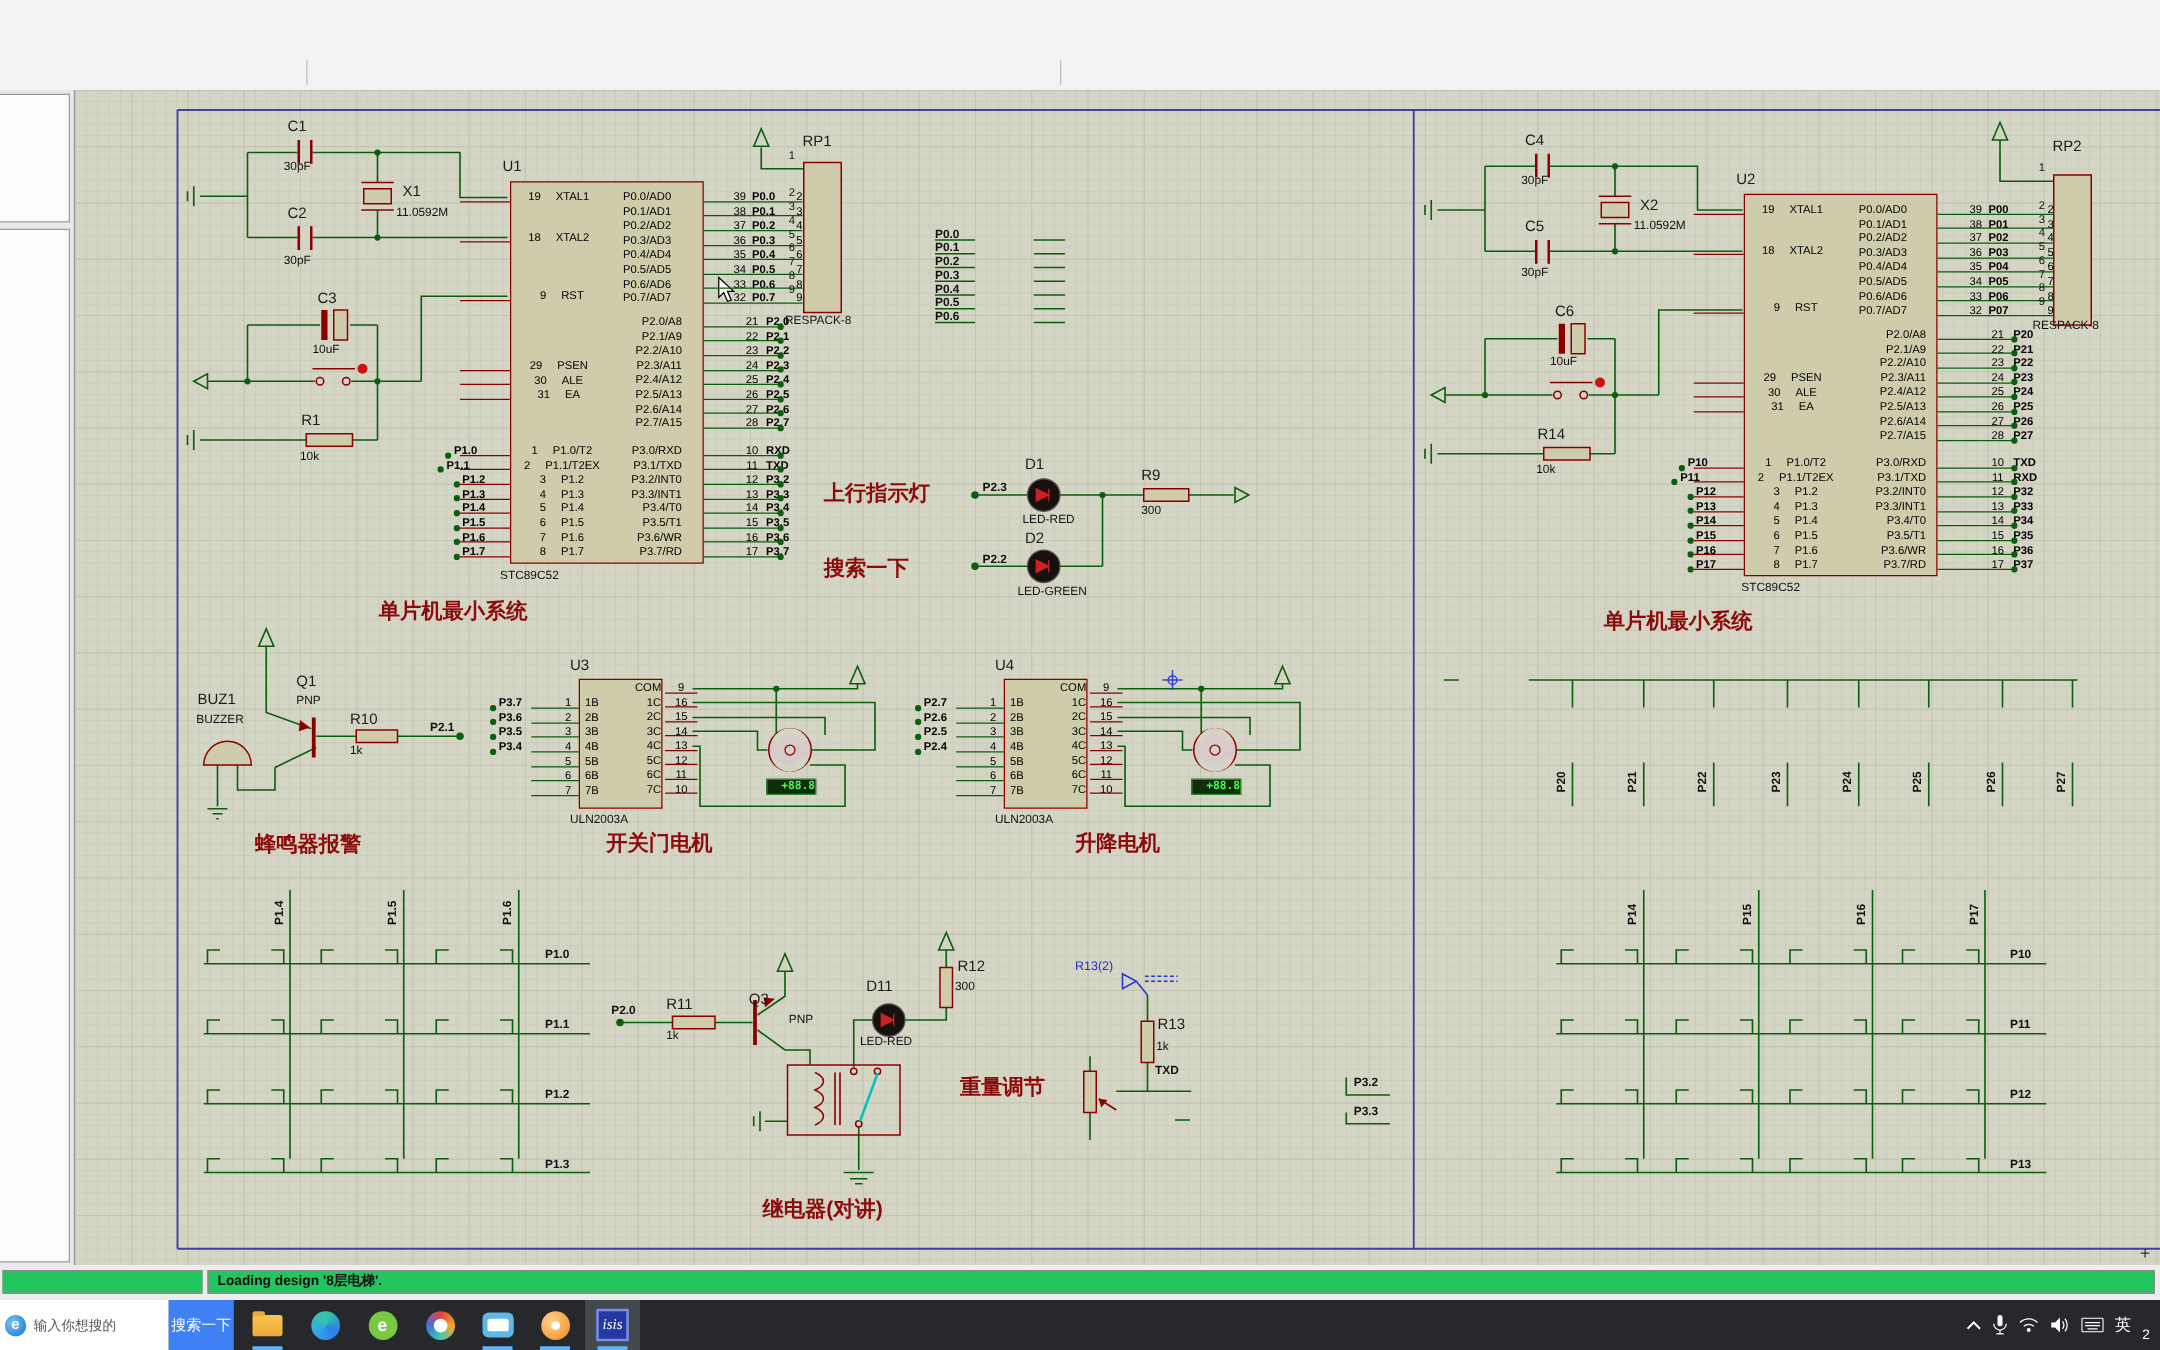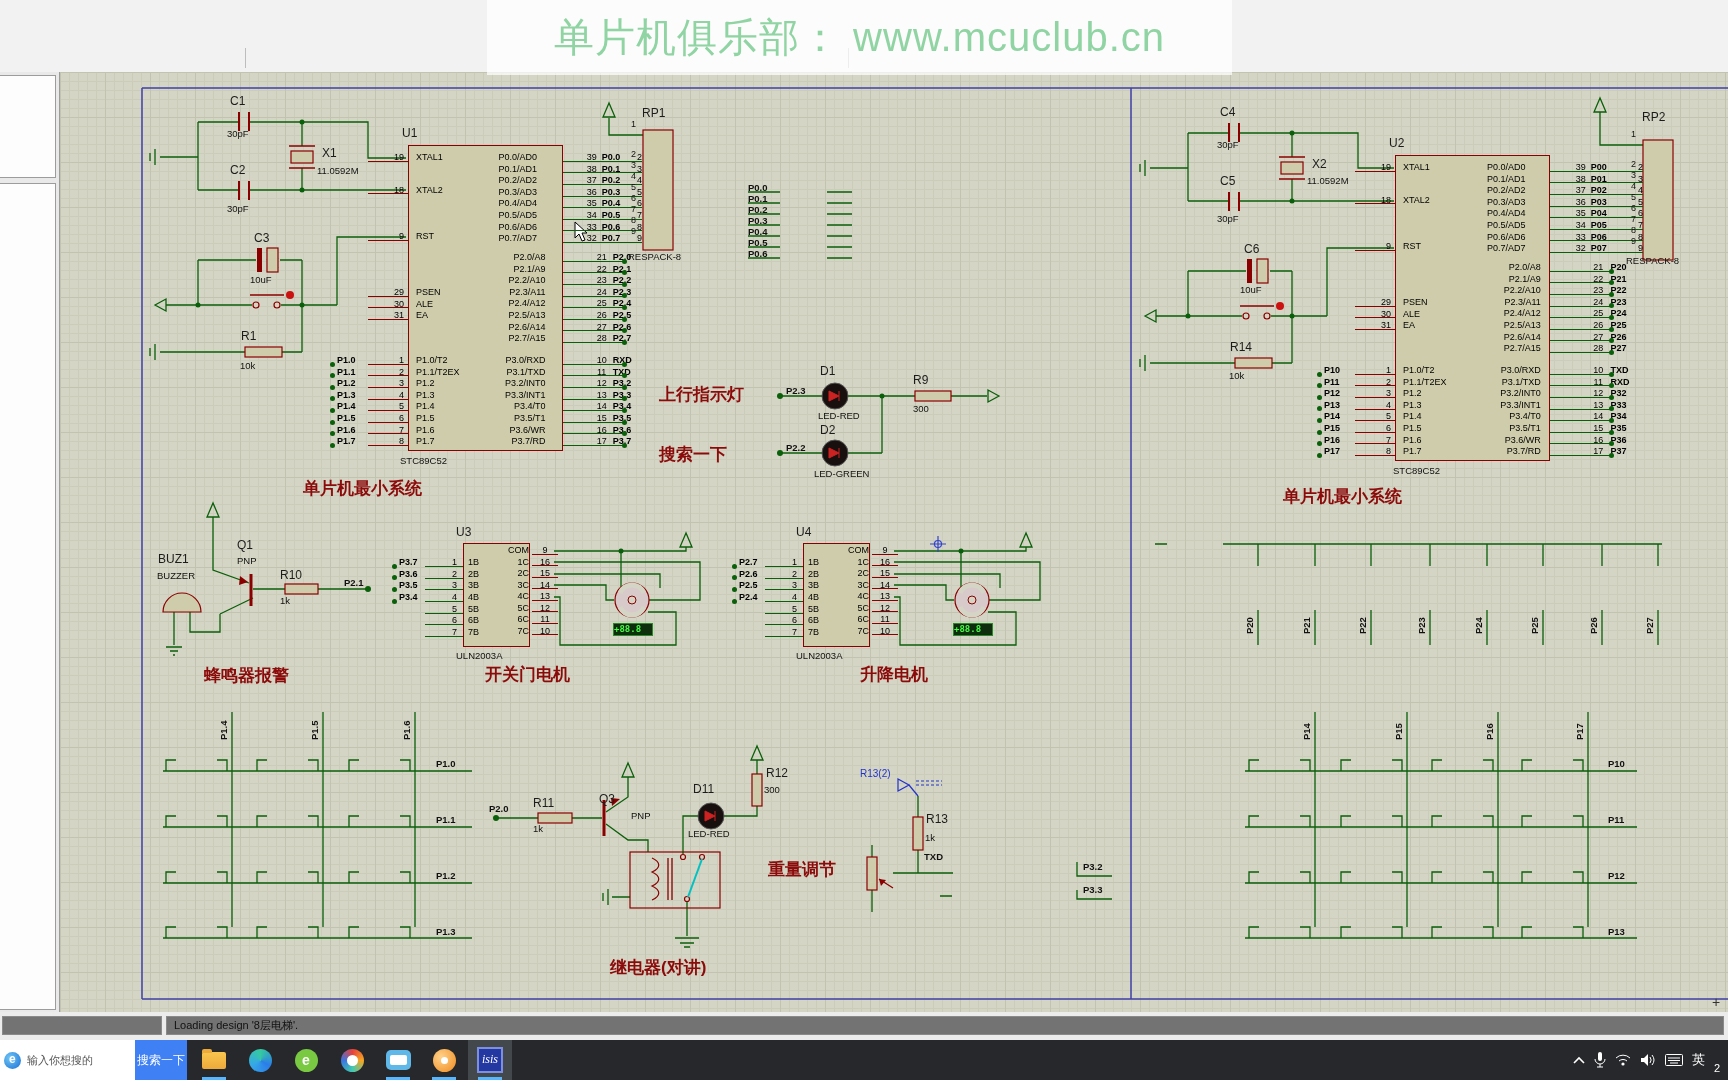--- a/index.html
+++ b/index.html
@@ -30,29 +30,29 @@
   .ann{position:absolute;white-space:nowrap;z-index:4;color:#1c1c1c;}
   .ref{font-size:12px;}
   .val{font-size:9.5px;font-weight:normal;color:#111;}
   .netl{font-size:9.5px;font-weight:bold;color:#111;}
   .pnum{font-size:9px;color:#111;}
   .cn{font-size:17px;font-weight:bold;color:#8b0a0a;}
   .blu{font-size:10px;color:#2233cc;}
   .plus{font-size:14px;color:#333;}
   .vlbl{font-size:9.5px;font-weight:bold;color:#111;height:12px;transform:rotate(-90deg);transform-origin:left bottom;}
   .seg{font-family:"DejaVu Sans Mono",monospace;font-size:9px;font-weight:bold;color:#44ff44;
-       background:#0e2e0e;border:1px solid #2a8a2a;text-align:left;height:11px;line-height:11px;}
+       background:#0e2e0e;border:1px solid #2a8a2a;text-align:right;height:11px;line-height:11px;}
   
   .mcu{position:absolute;z-index:3;font-size:9px;}
   .mcu-body{position:absolute;left:78px;top:0;width:155px;height:306px;background:#cfccab;border:1px solid #8a0000;box-sizing:border-box;}
   .grp{position:absolute;left:0;}
   .grp-xtal{top:7px}.grp-xtal .lrow+.lrow{margin-top:21px}
   .grp-rst{top:86px}.grp-ctrl{top:142px}.grp-p1{top:210px}
   .grp-p0{top:7px}.grp-p2{top:107px}.grp-p3{top:210px}
-  .lrow{position:relative;height:11.6px;line-height:11.6px;display:flex;width:170px;}
+  .lrow{position:relative;height:11.6px;line-height:11.6px;display:flex;width:170px;justify-content:center;}
   .lrow::before{content:"";position:absolute;left:38px;width:40px;top:8.8px;height:1px;background:#8a0000;}
   .lnet{position:relative;width:34px;font-weight:bold;padding-left:7px;box-sizing:border-box;}
   .lnet:not(:empty)::before{content:"";position:absolute;left:0;top:6.6px;width:5px;height:5px;border-radius:3px;background:#0a5f0a;}
   .lnum{width:44px;text-align:right;padding-right:4px;box-sizing:border-box;}
   .lname{padding-left:8px;}
   .rrow{position:relative;left:140px;width:172px;height:11.6px;line-height:11.6px;display:flex;}
   .rrow::before{content:"";position:absolute;top:8.8px;height:1px;background:#0a5f0a;}
   .grp-p0 .rrow::before{left:93px;right:0;}
   .grp-p2 .rrow::before,.grp-p3 .rrow::before{left:93px;width:62px;}
   .grp-p2 .rrow::after,.grp-p3 .rrow::after{content:"";position:absolute;left:152px;top:6.6px;width:5px;height:5px;border-radius:3px;background:#0a5f0a;}
@@ -77,21 +77,21 @@
   .urrow{position:relative;height:11.5px;line-height:11.5px;display:flex;width:58px;}
   .urrow::before{content:"";position:absolute;left:32px;right:0;top:8.7px;height:1px;background:#8a0000;}
   .urname{width:32px;text-align:right;padding-right:3px;box-sizing:border-box;}
   .urnum{width:26px;text-align:center;}
   
   #watermark{position:absolute;left:487px;top:0;width:745px;height:75px;z-index:8;
      background:rgba(255,255,255,0.72);display:flex;align-items:center;justify-content:center;
      font-size:40px;color:#8fd4a2;letter-spacing:1px;}
   
   #statusbar{position:absolute;left:0;top:1012px;width:100%;height:28px;background:#ececec;z-index:6;}
-  .stbox{position:absolute;top:4px;height:19px;background:#737373;border:1px solid #8a8a8a;box-sizing:border-box;}
+  .stbox{position:absolute;top:4px;height:19px;background:#22c55e;border:1px solid #8a8a8a;box-sizing:border-box;font-weight:bold;}
   #status-text{font-size:11px;color:#111;line-height:17px;padding-left:7px;}
   
   #taskbar{position:absolute;left:0;top:1040px;width:100%;height:40px;background:#26282b;z-index:9;}
   #tb-search{position:absolute;left:0;top:0;width:135px;height:40px;background:#fff;display:flex;align-items:center;}
   #tb-search .glob{width:17px;height:17px;border-radius:50%;margin:0 6px 0 4px;
      background:radial-gradient(circle at 35% 35%,#6ec6f5,#1a6fd4);position:relative;}
   #tb-search .glob::after{content:"e";position:absolute;left:5px;top:0px;color:#fff;font-size:12px;font-weight:bold;}
   #tb-search .ph{font-size:11px;color:#555;}
   #tb-btn{position:absolute;left:135px;top:0;width:52px;height:40px;background:#3f81f5;color:#fff;
      font-size:12px;display:flex;align-items:center;justify-content:center;}
@@ -983,23 +983,20 @@
       <span style="left:860px;top:663px" class="ann cn">升降电机</span>
       <span style="left:610px;top:956px" class="ann cn">继电器(对讲)</span>
       <span style="left:768px;top:858px" class="ann cn">重量调节</span>
       <span style="left:1283px;top:485px" class="ann cn">单片机最小系统</span>
       <span style="left:860px;top:768px" class="ann blu">R13(2)</span>
       <span style="left:613px;top:623px;width:38px" class="ann seg">+88.8</span>
       <span style="left:953px;top:623px;width:38px" class="ann seg">+88.8</span>
       <span style="left:1712px;top:994px" class="ann plus">+</span>
     </div>
 
-  <div id="watermark">
-    <span>单片机俱乐部： www.mcuclub.cn</span>
-  </div>
 
   <div id="statusbar">
     <div class="stbox" style="left:2px;width:160px"></div>
     <div class="stbox" style="left:166px;width:1558px">
       <div id="status-text">Loading design '8层电梯'.</div>
     </div>
   </div>
 
   <div id="taskbar">
     <div id="tb-search">

